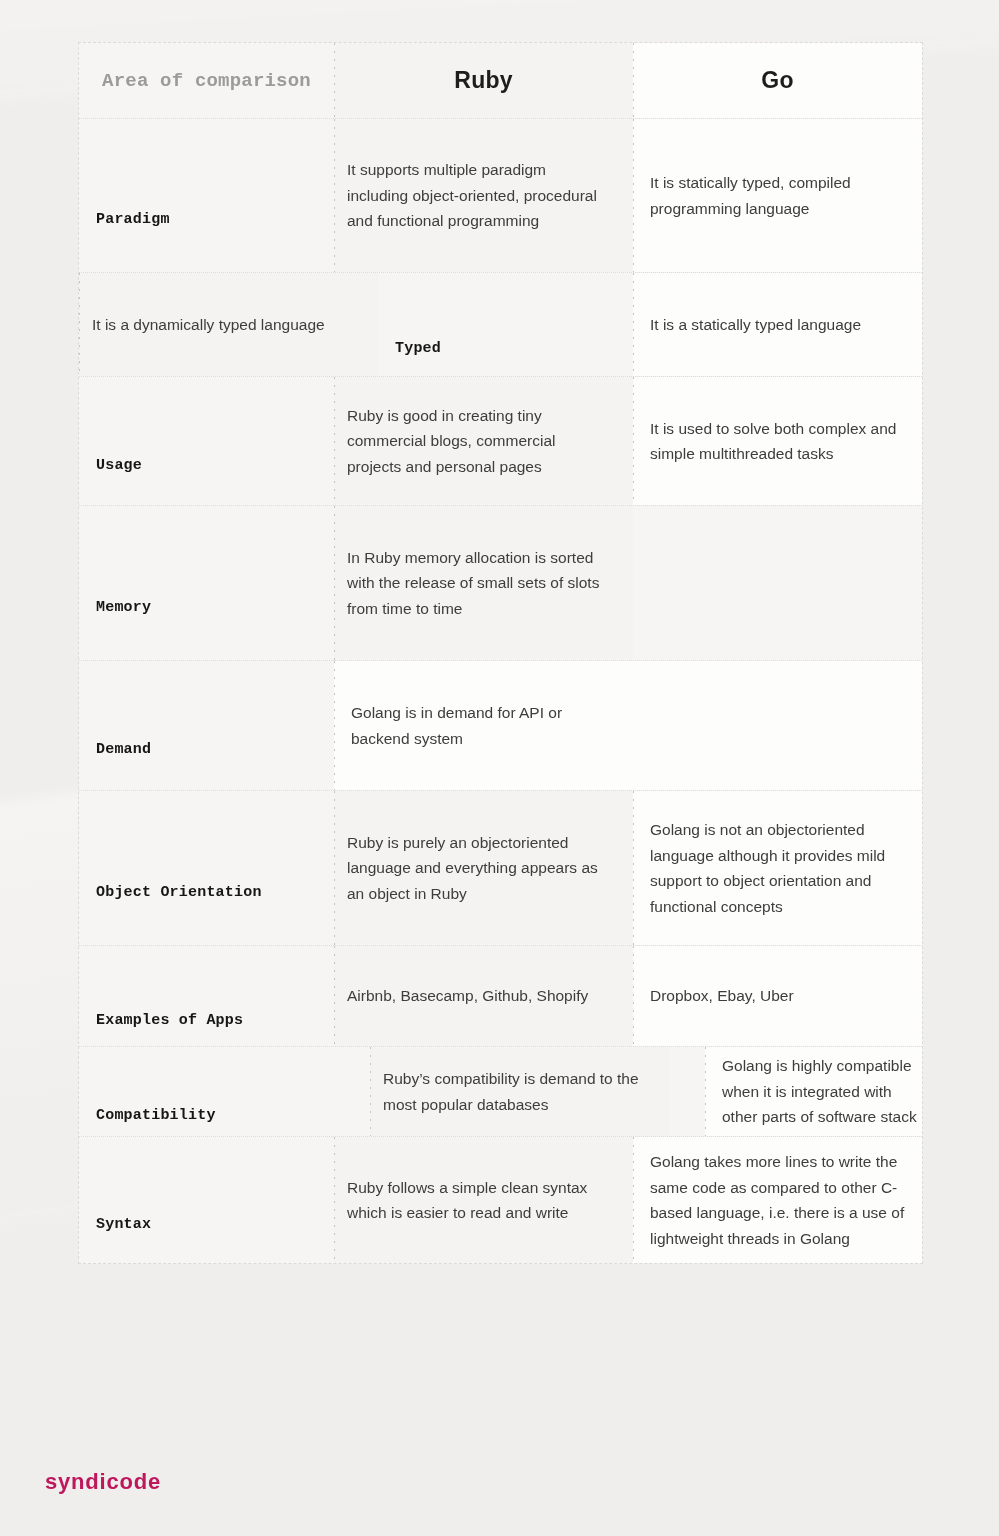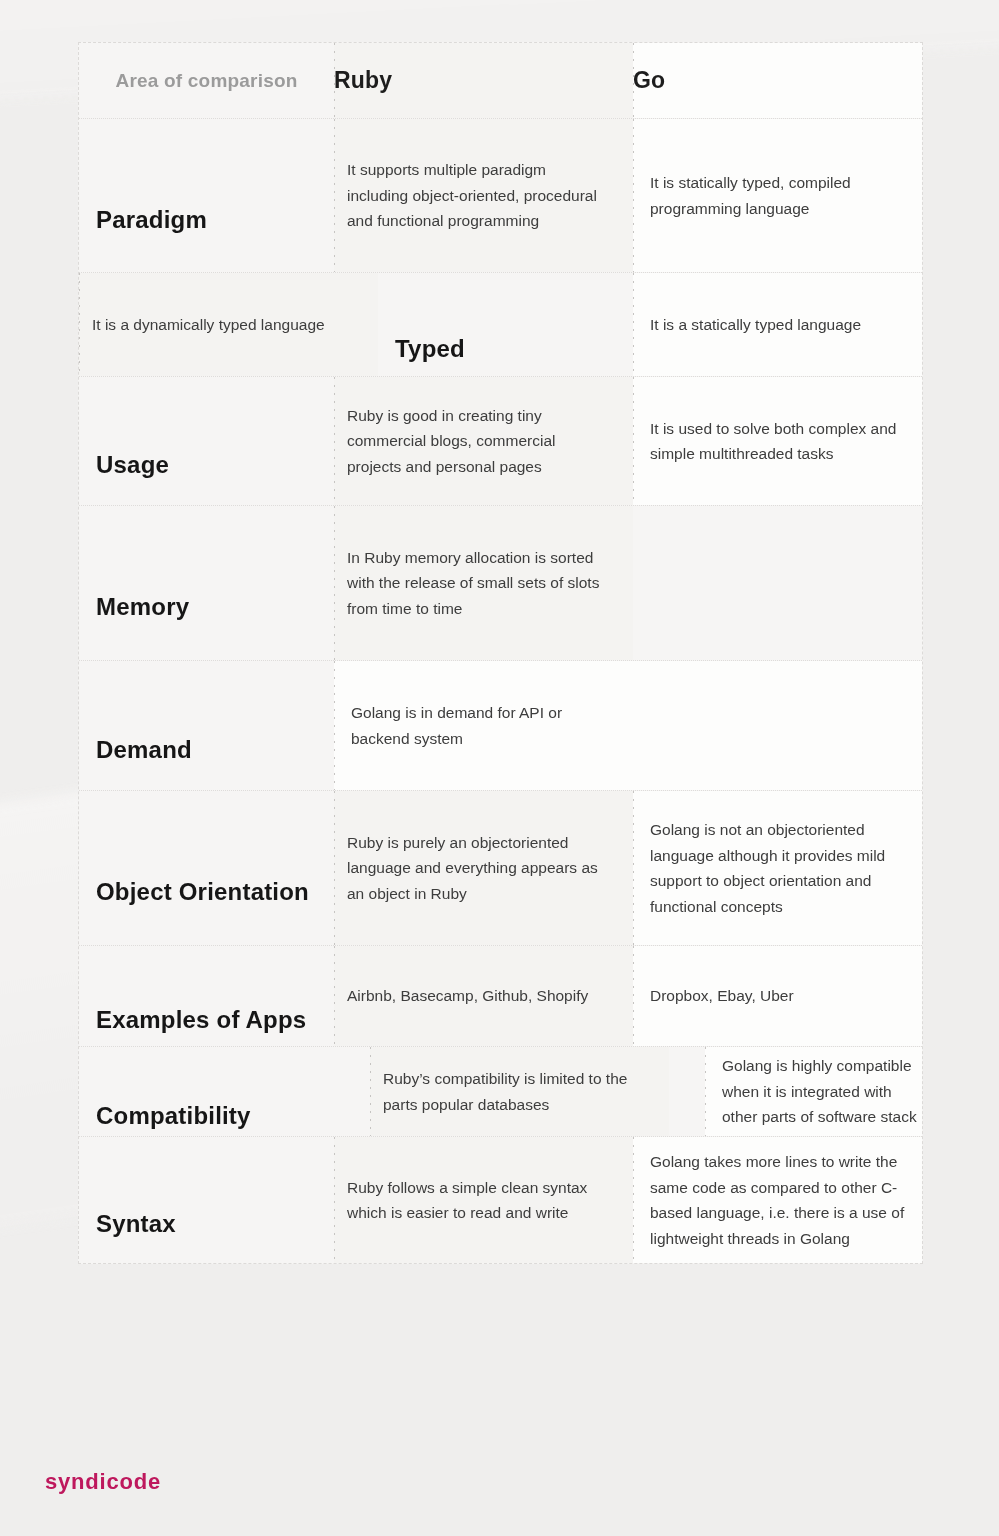--- a/index.html
+++ b/index.html
@@ -43,21 +43,21 @@
   .row { display: flex; }
   .header-row { height: 75px; }
   .body-row { border-top: 1px dotted #dedcda; }
 
   .cell {
     position: relative;
     display: flex;
     align-items: center;
     box-sizing: border-box;
   }
-  .col1 { width: 255px; background: #f6f5f4; padding-left: 17px; }
+  .col1 { width: 255px; background: #f6f5f4; padding-left: 17px; font-family: Liberation Mono, monospace; }
   .col2 { width: 299px; background: #f4f3f1; padding-left: 13px; padding-right: 12px; }
   .col3 { flex: 1; background: #fdfdfc; padding-left: 17px; padding-right: 2px; }
 
   
   .col2::before, .col3::before {
     content: "";
     position: absolute;
     left: 0; top: 0; bottom: 0;
     width: 1px;
     background-image: repeating-linear-gradient(
@@ -66,30 +66,30 @@
       transparent 2px, transparent 8px);
   }
 
   .header-row .col1 { justify-content: center; padding-left: 0; }
   .header-area-label {
     color: #9b9b9b;
     font-size: 19px;
     font-weight: bold;
     letter-spacing: .2px;
   }
-  .header-row .col2, .header-row .col3 { justify-content: flex-start; padding: 0; }
+  .header-row .col2, .header-row .col3 { justify-content: center; padding: 0; }
   .header-lang-label {
     color: #1d1d1d;
     font-size: 23px;
     font-weight: bold;
     letter-spacing: .2px;
   }
 
   .row-label {
-    font-size: 24px;
+    font-size: 15px;
     font-weight: bold;
     color: #161616;
     letter-spacing: .2px;
     margin-top: 48px;
   }
   .cell-text {
     font-size: 15.5px;
     line-height: 25.5px;
     color: #3d3d3d;
     margin: 0;
@@ -207,21 +207,21 @@
         </div>
         <div class="cell col3">
           <p class="cell-text">Dropbox, Ebay, Uber</p>
         </div>
       </div>
       <div class="row body-row">
         <div class="cell col1">
           <span class="row-label">Compatibility</span>
         </div>
         <div class="cell col2">
-          <p class="cell-text">Ruby’s compatibility is limited to the parts popular databases</p>
+          <p class="cell-text">Ruby’s compatibility is demand to the most popular databases</p>
         </div>
         <div class="cell col3">
           <p class="cell-text">Golang is highly compatible when it is integrated with other parts of software stack</p>
         </div>
       </div>
       <div class="row body-row">
         <div class="cell col1">
           <span class="row-label">Syntax</span>
         </div>
         <div class="cell col2">

